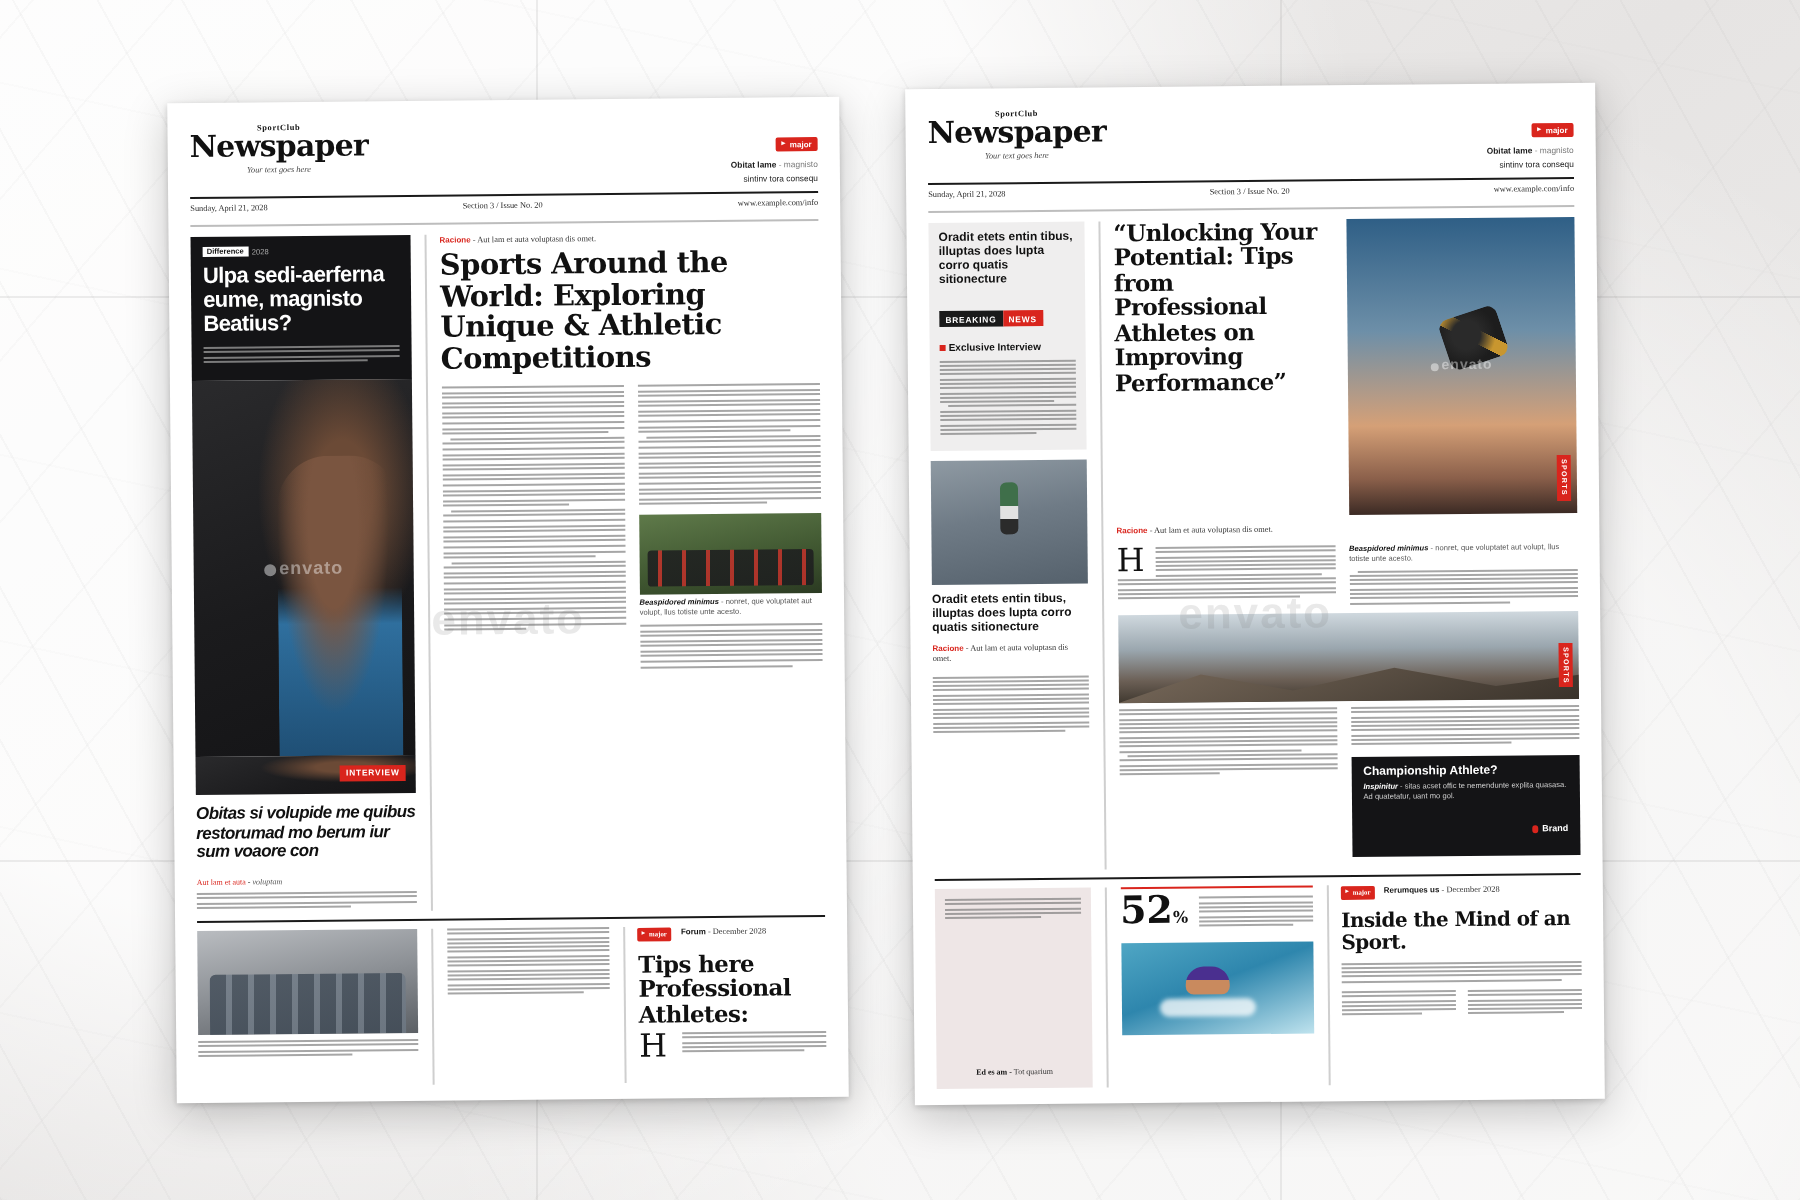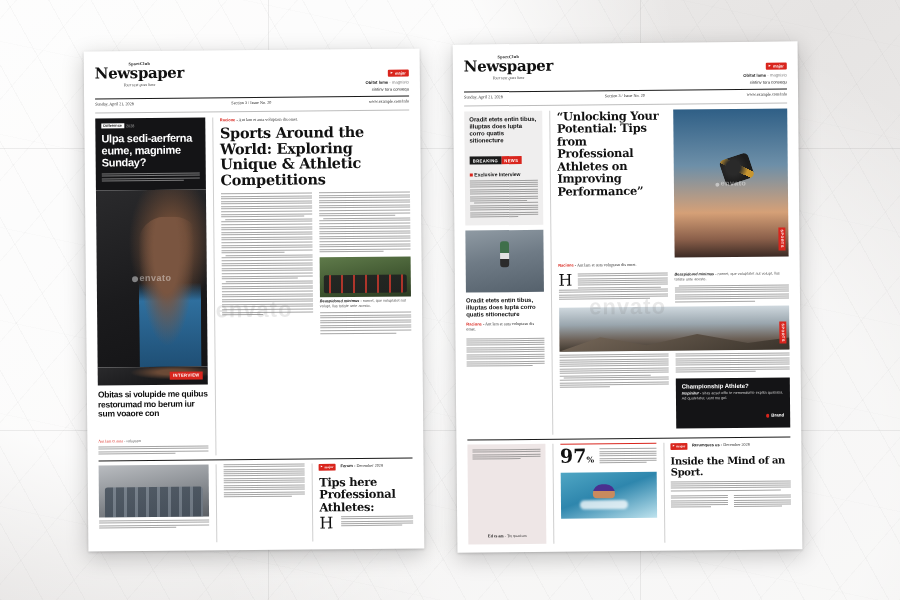--- a/index.html
+++ b/index.html
@@ -176,38 +176,38 @@
     </div>
     <div class="rule thin"></div>
 
     <div class="cols" style="margin-top:5px;">
 
       <div class="col" style="flex:0 0 110px;">
         <div class="feature">
           <div class="tagrow">
             <b>Difference</b><span>2028</span>
           </div>
-          <h2>Ulpa sedi-aerferna eume, magnime Sunday?</h2>
+          <h2>Ulpa sedi-aerferna eume, magnisto Beatius?</h2>
           <div class="copy dark" style="margin-top:5px;">
             <div class="ln"></div>
               <div class="ln"></div>
               <div class="ln"></div>
               <div class="ln s84"></div>
           </div>
         </div>
         <div class="ph ph-athlete" style="height:210px;">
           <div style="position:absolute;right:6px;bottom:0;width:62px;height:150px;
             background:radial-gradient(ellipse at 45% 22%,#7a5540 0 26%,rgba(0,0,0,0) 58%),
             linear-gradient(180deg,rgba(0,0,0,0) 44%,#2f6f9e 56%,#1f4f75 100%);border-radius:26px 26px 0 0;"></div>
           <div class="wm"><span class="dot"></span><span>envato</span></div>
         </div>
         <div class="ph ph-athlete" style="height:22px;margin-top:0;position:relative;">
           <span class="badge red" style="position:absolute;right:5px;top:5px;">INTERVIEW</span>
         </div>
-        <h3 class="hl hl-s" style="margin:5px 0 16px;font-family:'Liberation Sans',sans-serif;font-weight:bold;">Obitas si volupide me quibus restorumad mo berum iur sum voaore con</h3>
+        <h3 class="hl hl-s" style="margin:5px 0 4px;font-family:'Liberation Sans',sans-serif;font-weight:bold;font-style:italic;">Obitas si volupide me quibus restorumad mo berum iur sum voaore con</h3>
         <div class="byline">
           <span>Aut lam et auta</span><i> - voluptam</i>
         </div>
         <div class="copy" style="margin-top:3px;">
           <div class="ln"></div>
             <div class="ln"></div>
             <div class="ln"></div>
             <div class="ln s70"></div>
         </div>
       </div>
@@ -603,21 +603,21 @@
           </div>
         </div>
       </div>
 
       <div class="vrule"></div>
 
       <div class="col" style="flex:1;">
         <div class="hr-red" style="margin-top:0;"></div>
         <div class="statrow">
           <div class="stat">
-            <span>97</span><span class="pc">%</span>
+            <span>52</span><span class="pc">%</span>
           </div>
           <div class="copy small" style="flex:1;padding-top:1px;">
             <div class="ln"></div>
               <div class="ln"></div>
               <div class="ln"></div>
               <div class="ln"></div>
             <div class="ln"></div>
               <div class="ln"></div>
               <div class="ln s84"></div>
           </div>

